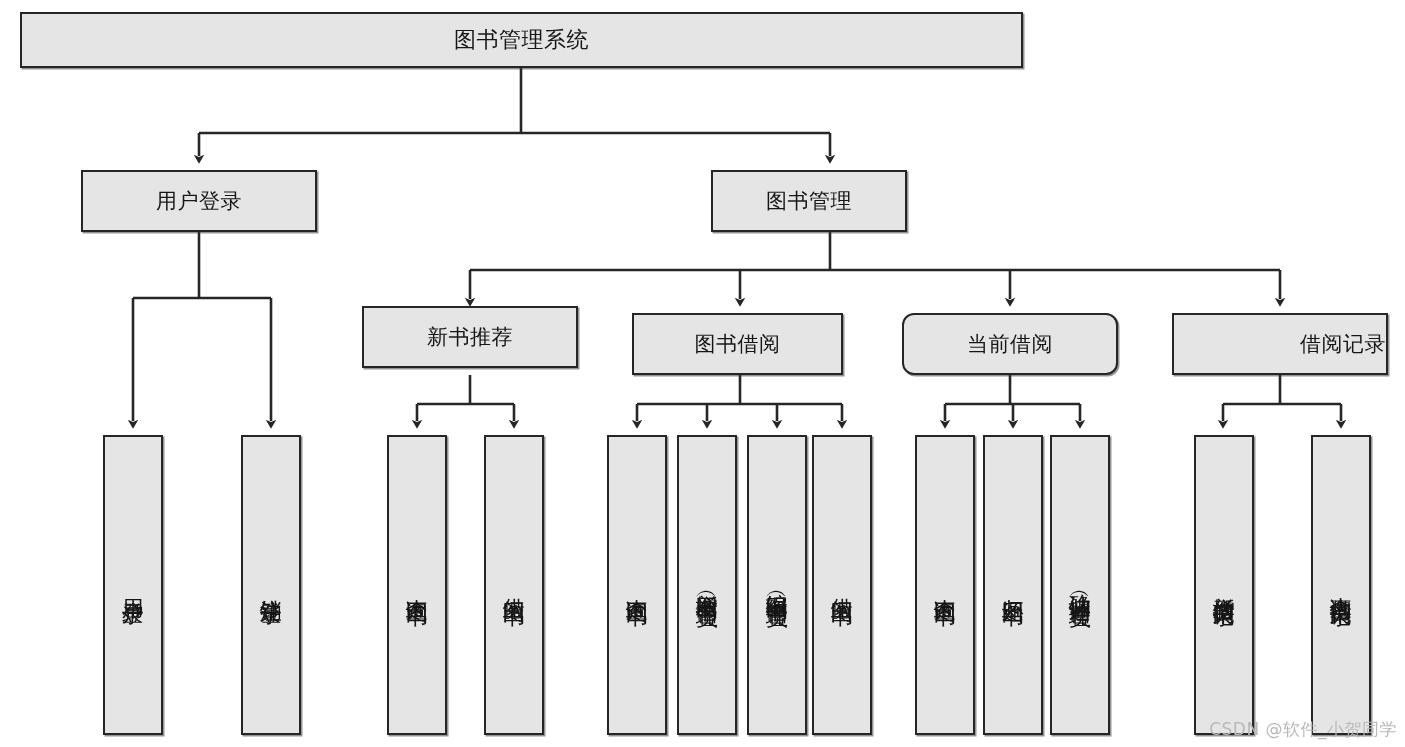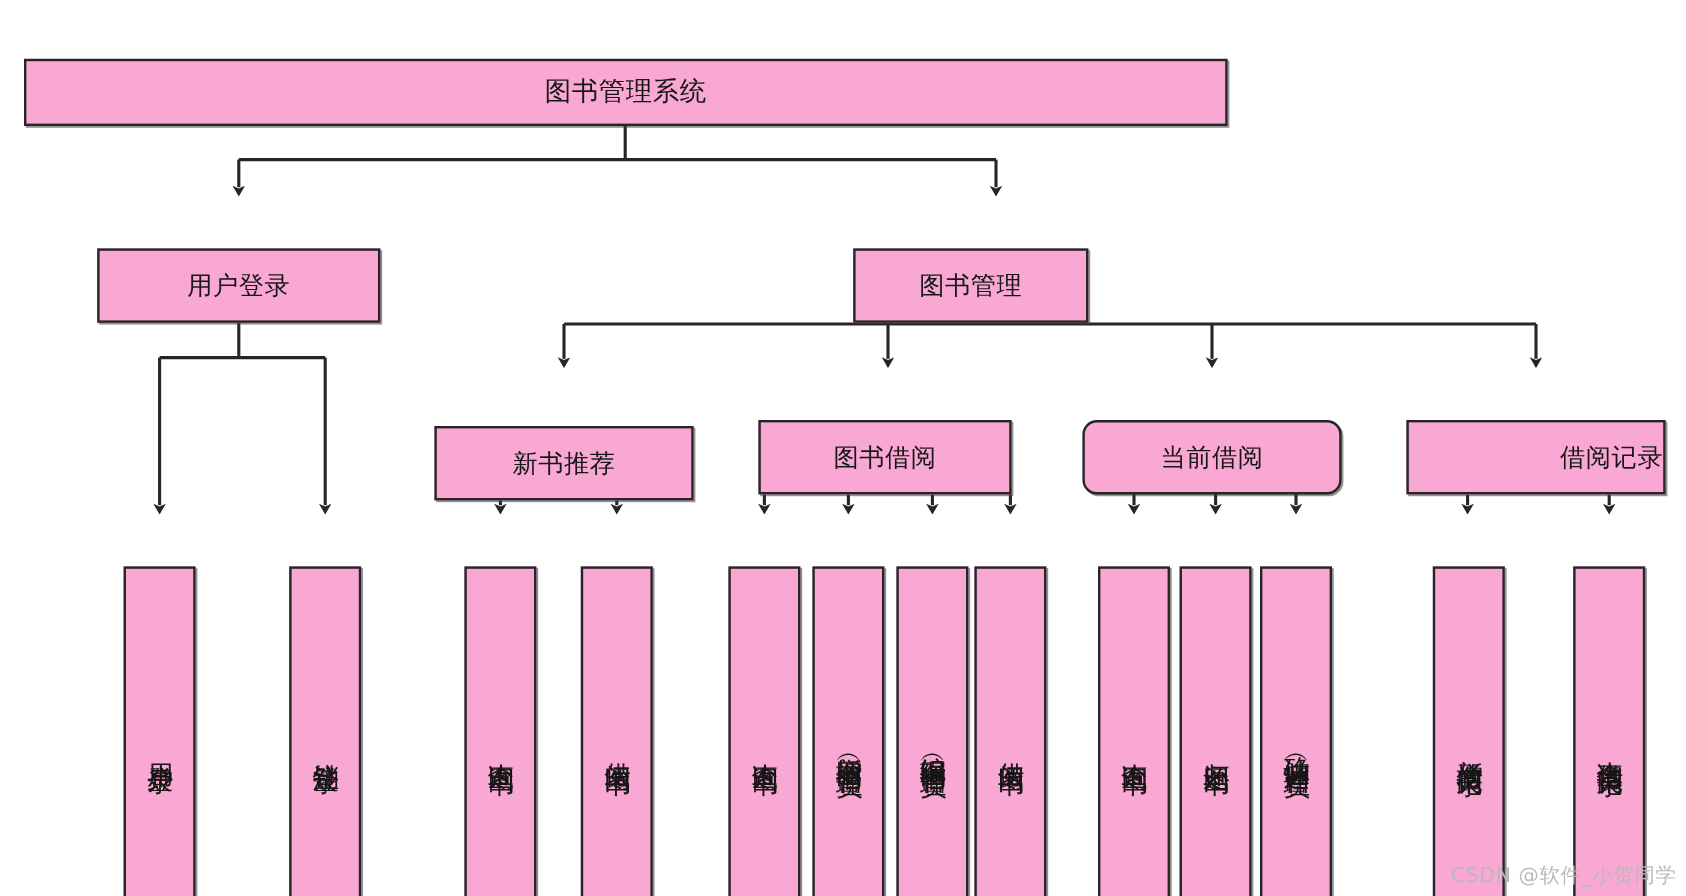--- a/index.html
+++ b/index.html
@@ -17,28 +17,27 @@
   }
   #edge-layer{
     position:absolute;
     left:0; top:0;
     width:1405px; height:747px;
     pointer-events:none;
   }
   .node{
     position:absolute;
     box-sizing:border-box;
-    background:#f9a8d4;
+    background:#e5e5e5;
     border:2px solid #262626;
     box-shadow:1.5px 1.5px 0 0 rgba(60,60,60,0.55);
     display:flex;
     align-items:center;
     justify-content:center;
     color:#161616;
-    margin-top:37px;
   }
   .node .label{
     display:block;
     text-align:center;
     line-height:1.18;
     letter-spacing:0.5px;
     white-space:nowrap;
   }
   
   .node.h .label{
@@ -130,21 +129,21 @@
     <span class="label">图书管理系统</span>
   </div>
 
   <div class="node h" style="left:81px; top:170px; width:236px; height:62px;">
     <span class="label">用户登录</span>
   </div>
   <div class="node h" style="left:711px; top:170px; width:196px; height:62px;">
     <span class="label">图书管理</span>
   </div>
 
-  <div class="node h" style="left:362px; top:318px; width:216px; height:62px;">
+  <div class="node h" style="left:362px; top:306px; width:216px; height:62px;">
     <span class="label">新书推荐</span>
   </div>
   <div class="node h" style="left:632px; top:313px; width:211px; height:62px;">
     <span class="label">图书借阅</span>
   </div>
   <div class="node h" style="left:902px; top:313px; width:216px; height:62px;border-radius:12px;">
     <span class="label">当前借阅</span>
   </div>
   <div class="node h" style="left:1172px; top:313px; width:216px; height:62px;justify-content:flex-end;">
     <span class="label">借阅记录</span>

